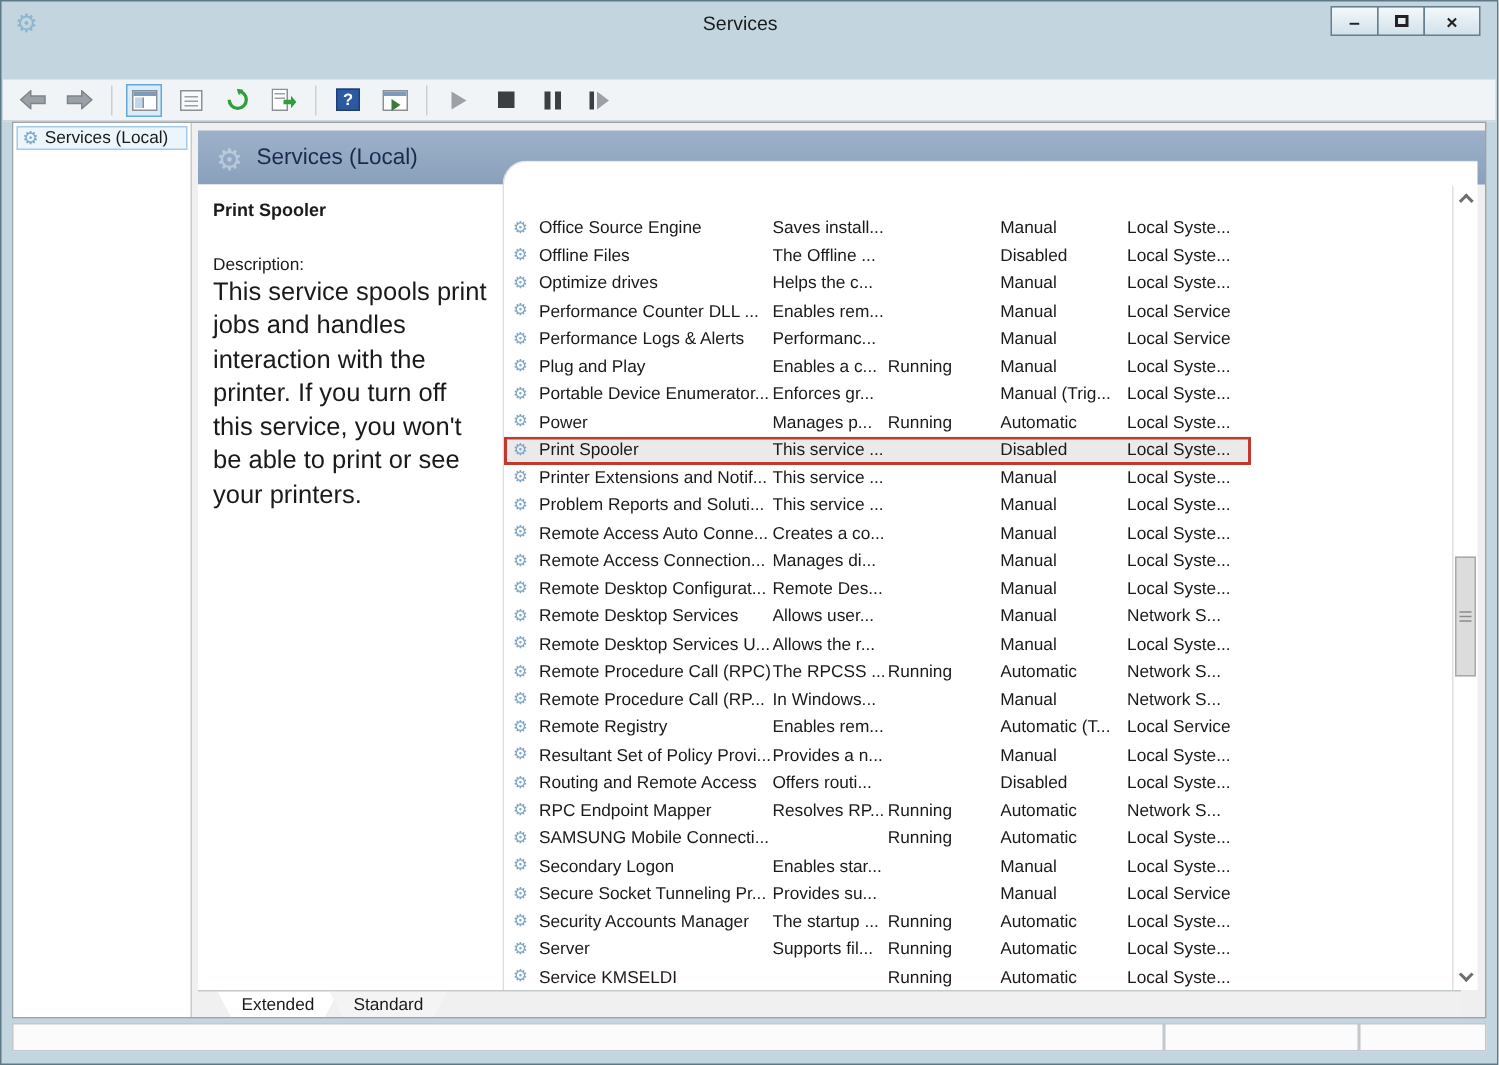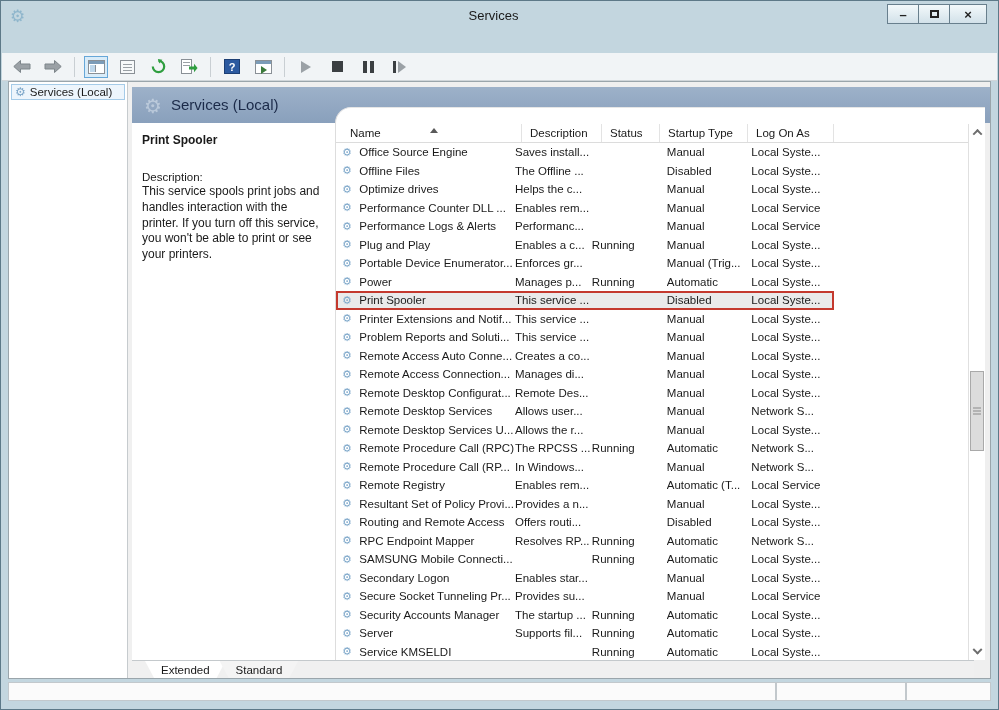--- a/index.html
+++ b/index.html
@@ -49,21 +49,21 @@
   .gear { color:#7CA6C9; font-size:12px; line-height:1; }
 
   .rightarea { position:absolute; left:123px; top:0; right:0; bottom:0; background:#EFEFEF; }
   .banner { position:absolute; left:0; right:0; top:5px; height:36px; background:linear-gradient(#9DB1C9,#89A0BC); }
   .banner .gear-ghost { position:absolute; left:12px; top:7px; font-size:20px; color:rgba(235,242,248,0.45); }
   .banner-title { position:absolute; left:39px; top:9px; font-size:15px; color:#1B2A49; }
 
   .detailspane { position:absolute; left:0; top:41px; width:203px; bottom:18px; background:#fff; padding:10px 8px 0 10px; }
   .svc-title { font-size:12px; font-weight:bold; margin-bottom:24px; }
   .desc-label { font-size:11.5px; margin-bottom:1px; }
-  .desc-text { font-size:12px; line-height:1.32; width:185px; }
+  .desc-text { font-size:17px; line-height:1.32; width:185px; }
 
   .listpanel { position:absolute; left:203px; top:25px; right:5px; bottom:18px; background:#fff;
                border-top-left-radius:16px; border-left:1px solid #DDDDDD; border-top:1px solid #E6E6E6; overflow:hidden; }
   .lheader { display:flex; margin-top:16px; height:19px; border-bottom:1px solid #DCDCDC; font-size:11.5px; align-items:center; padding-left:6px; }
   .hcell { height:100%; display:flex; align-items:center; padding-left:8px; border-right:1px solid #E3E3E3; position:relative; }
   .h-name { width:180px; } .h-desc { width:80px; } .h-status { width:58px; } .h-startup { width:88px; } .h-logon { width:86px; }
   .sortglyph { position:absolute; left:88px; top:4px; width:0; height:0; border-left:4px solid transparent; border-right:4px solid transparent; border-bottom:5px solid #5A5A5A; }
   .rows { position:absolute; left:0; right:17px; top:35px; bottom:0; overflow:hidden; }
   .row { height:18.5px; display:flex; align-items:center; }
   .rowinner { display:flex; align-items:center; height:100%; width:498px; padding-left:6px; }
@@ -185,30 +185,20 @@
         <span class="banner-title">Services (Local)</span>
       </div>
 
       <div class="detailspane">
         <div class="svc-title">Print Spooler</div>
         <div class="desc-label">Description:</div>
         <div class="desc-text">This service spools print jobs and handles interaction with the printer. If you turn off this service, you won't be able to print or see your printers.</div>
       </div>
 
       <div class="listpanel">
-        <div class="lheader">
-          <span class="hcell h-name">
-            <span>Name</span>
-            <span class="sortglyph"></span>
-          </span>
-          <span class="hcell h-desc">Description</span>
-          <span class="hcell h-status">Status</span>
-          <span class="hcell h-startup">Startup Type</span>
-          <span class="hcell h-logon">Log On As</span>
-        </div>
         <div class="rows" id="rows">
             <div class="row">
               <div class="rowinner">
                 <span class="c-icon">⚙</span>
                 <span class="cell c-name">Office  Source Engine</span>
                 <span class="cell c-desc">Saves install...</span>
                 <span class="cell c-status"></span>
                 <span class="cell c-startup">Manual</span>
                 <span class="cell c-logon">Local Syste...</span>
               </div>

